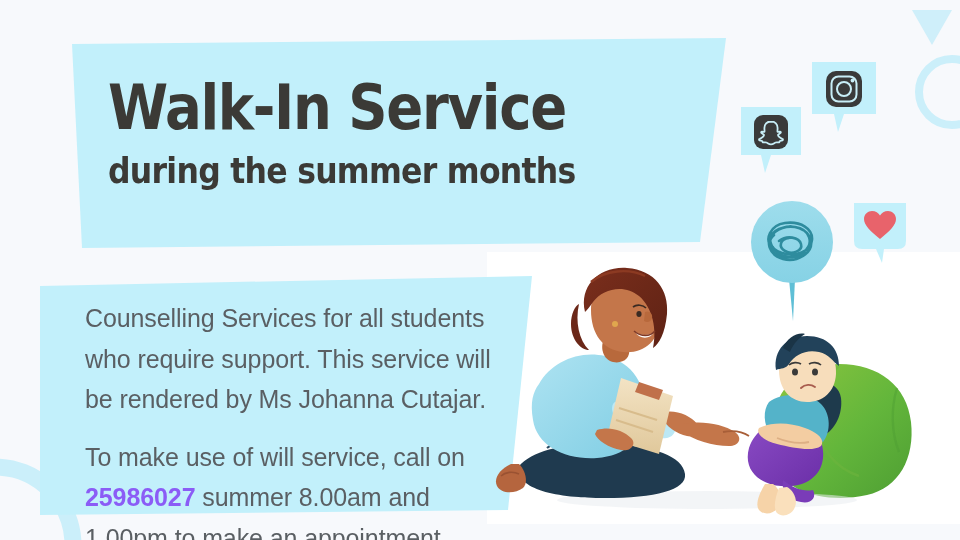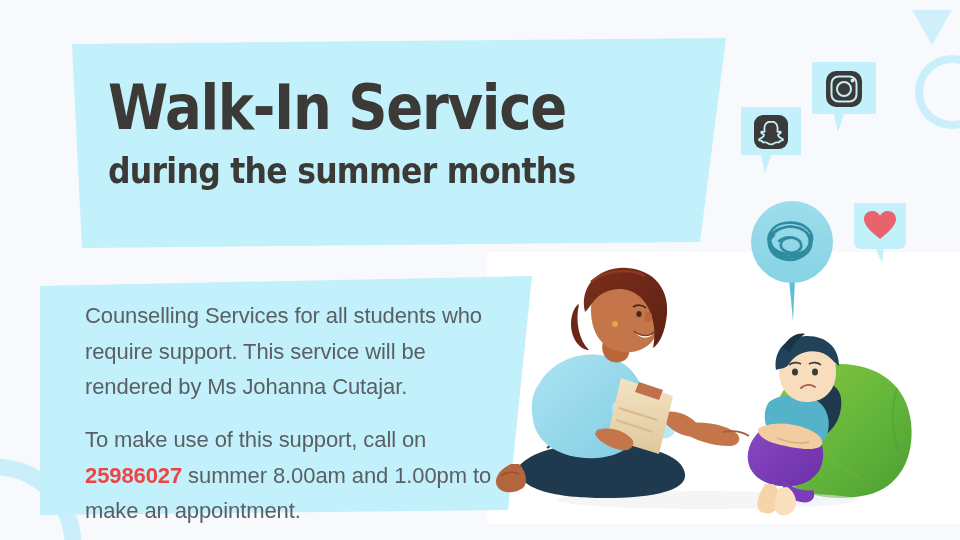--- a/index.html
+++ b/index.html
@@ -93,31 +93,31 @@
   }
   .body-text-wrap {
     position: absolute;
     left: 45px;
     top: 30px;
     width: 420px;
   }
   .body-par {
     margin: 0;
     font-family: "Liberation Sans", sans-serif;
-    font-size: 22px;
+    font-size: 25px;
     line-height: 1.62;
     color: #5A5F63;
     letter-spacing: -0.1px;
   }
   .body-par + .body-par {
     margin-top: 17px;
   }
   .phone {
     font-weight: 700;
-    color: #ef4444;
+    color: #8b5cf6;
   }
 
   
   .social-bubble {
     position: absolute;
   }
   .social-bubble svg { display: block; }
 
   
   .thought {
@@ -162,21 +162,21 @@
       <h2 class="subhead">during the summer months</h2>
     </div>
   </div>
 
   <div class="body-panel">
     <svg width="510" height="250" viewBox="0 0 510 250" xmlns="http://www.w3.org/2000/svg">
       <polygon points="0,18 492,8 468,242 0,247" fill="#C2F0FB"></polygon>
     </svg>
     <div class="body-text-wrap">
       <p class="body-par">Counselling Services for all students who require support. This service will be rendered by Ms Johanna Cutajar.</p>
-      <p class="body-par"><span>To make use of this support, call on </span><span class="phone">25986027</span><span> summer 8.00am and 1.00pm to make an appointment.</span></p>
+      <p class="body-par"><span>To make use of will service, call on </span><span class="phone">25986027</span><span> summer 8.00am and 1.00pm to make an appointment.</span></p>
     </div>
   </div>
 
   <div class="social-bubble" style="left:737px; top:103px;">
     <svg width="72" height="74" viewBox="0 0 72 74" xmlns="http://www.w3.org/2000/svg">
       <path d="M4,4 H64 V52 H34 L28,70 L24,52 H4 Z" fill="#C2F0FB"></path>
       <g>
         <rect x="17" y="12" width="34" height="34" rx="9" fill="#3A3A3A"></rect>
         <path d="M34,18.5 c-4.2,0 -6.6,3 -6.6,6.6 c0,1.5 0.2,2.9 0.1,3.5 c-0.5,0.6 -1.6,0.3 -2.3,0.1
                  c-0.9,-0.2 -1.3,0.6 -0.8,1.2 c0.7,0.9 2.5,1.4 2.6,2 c0.1,0.8 -1.7,3.2 -4.4,4

